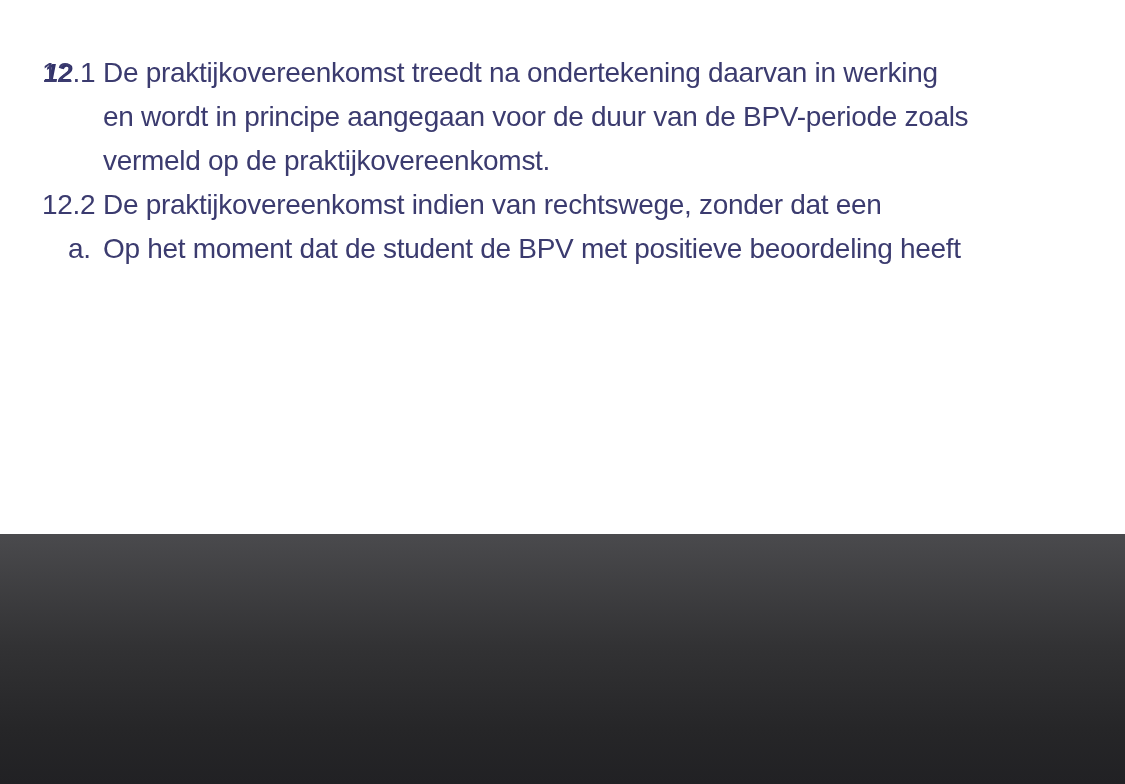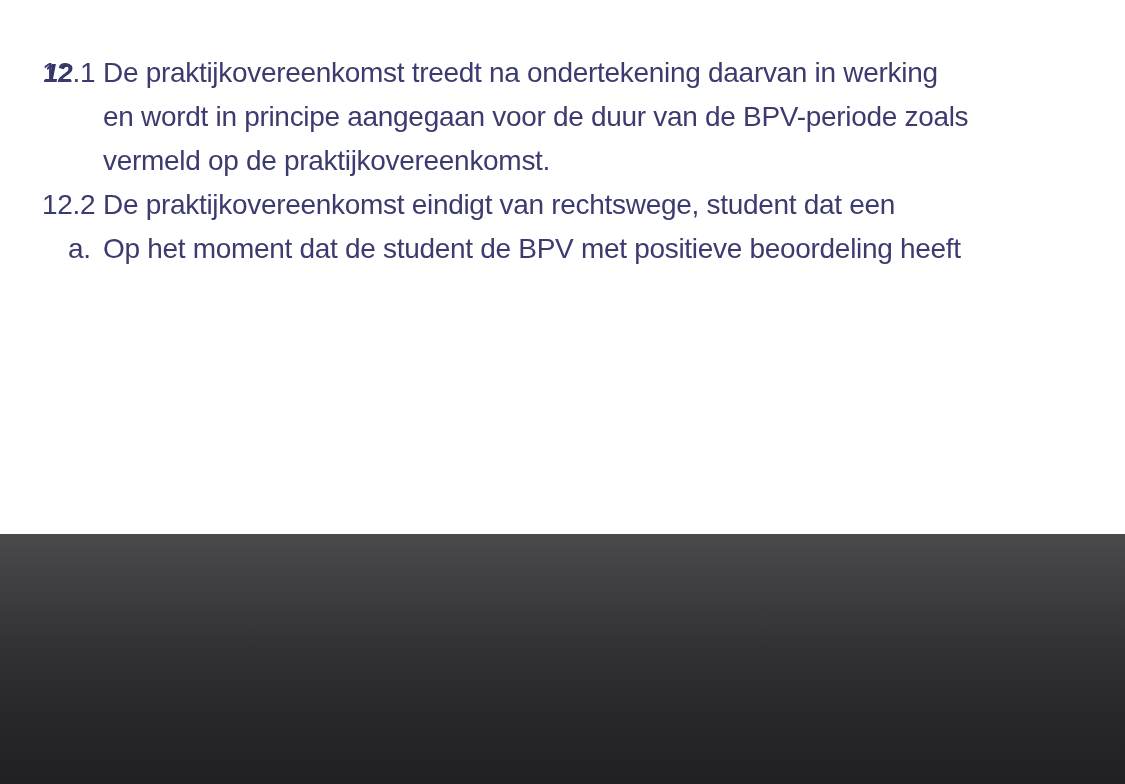--- a/index.html
+++ b/index.html
@@ -52,21 +52,21 @@
     <div class="lines">
       <span>De praktijkovereenkomst treedt na ondertekening daarvan in werking</span>
       <span>en wordt in principe aangegaan voor de duur van de BPV-periode zoals</span>
       <span>vermeld op de praktijkovereenkomst.</span>
     </div>
   </div>
 
   <div class="item">
     <span class="label">12.2</span>
     <div class="lines">
-      <span>De praktijkovereenkomst eindigt van rechtswege, student dat een</span>
+      <span>De praktijkovereenkomst indien van rechtswege, zonder dat een</span>
     </div>
   </div>
 
   <div class="item sub">
     <span class="label">a.</span>
     <div class="lines">
       <span>Op het moment dat de student de BPV met positieve beoordeling heeft</span>
     </div>
   </div>
 

